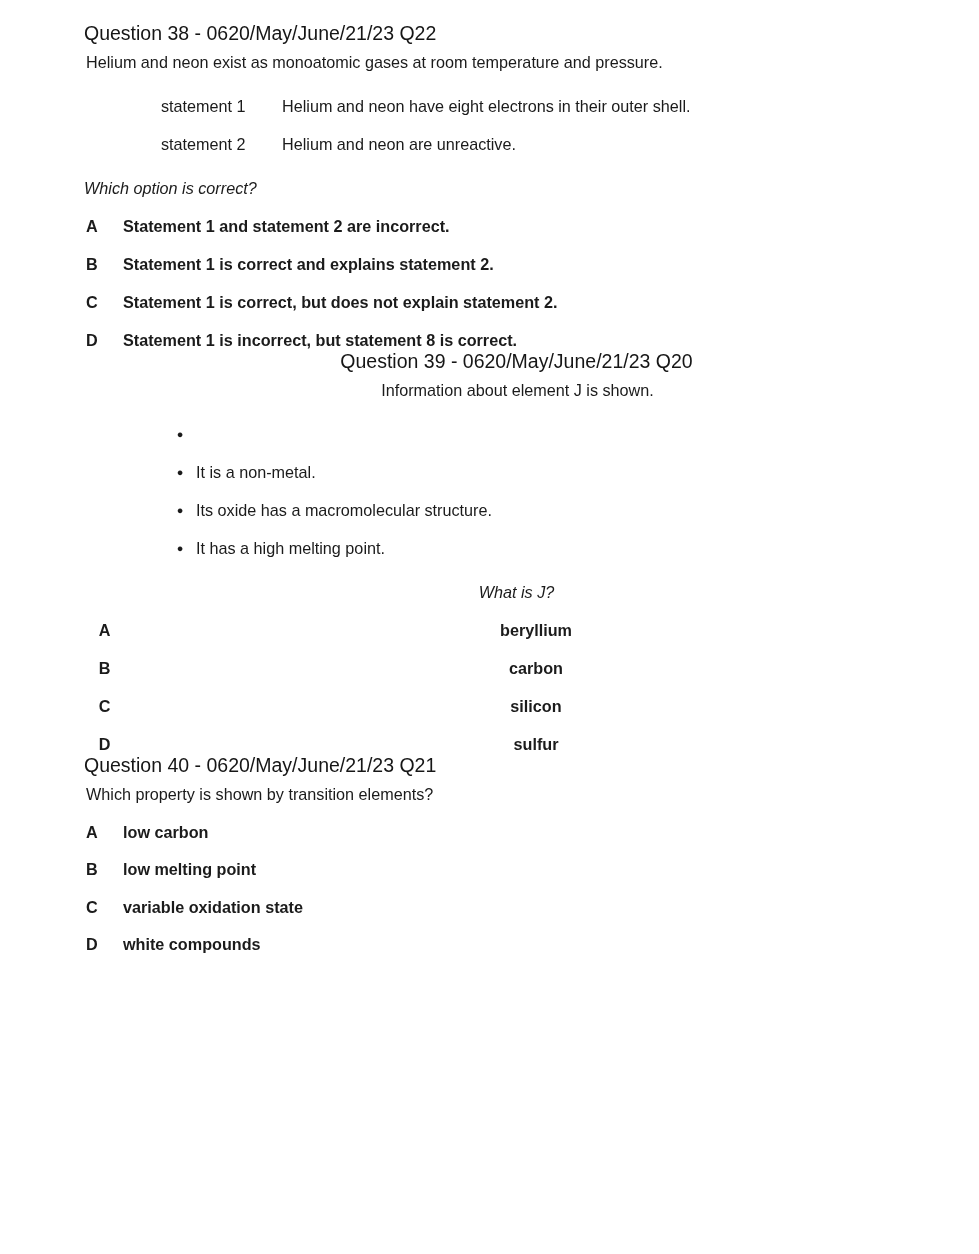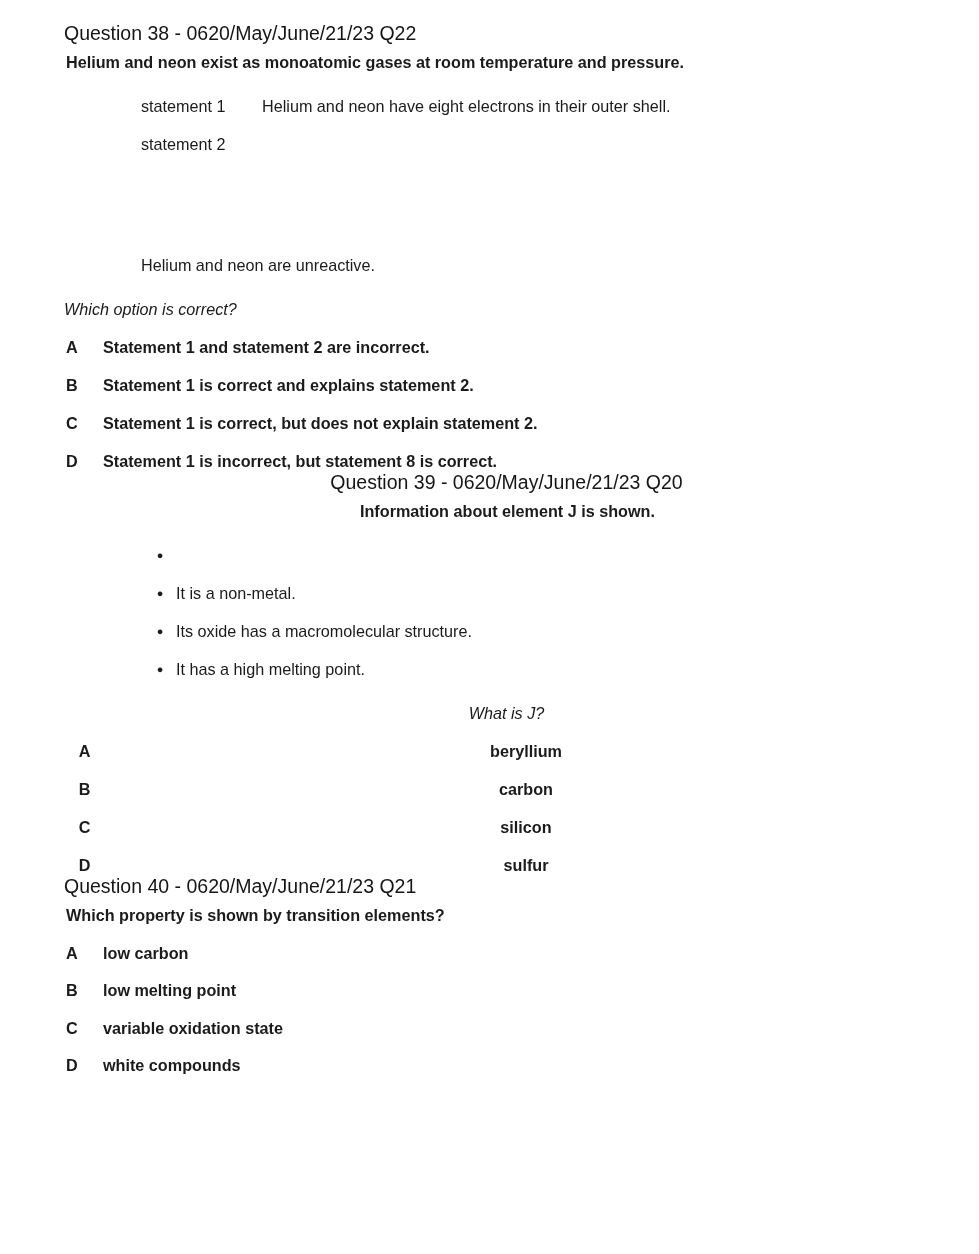--- a/index.html
+++ b/index.html
@@ -6,47 +6,45 @@
     margin: 0;
     padding: 0;
     background: #ffffff;
   }
   .page {
     position: relative;
     width: 979px;
     height: 1254px;
     box-sizing: border-box;
     background: #ffffff;
-    padding: 22px 30px 0 64px;
+    padding: 22px 30px 0 84px;
     overflow: hidden;
     font-family: "Liberation Sans", "DejaVu Sans", sans-serif;
     color: #1b1b1b;
     font-size: 16.2px;
     line-height: 19px;
   }
   .q-header {
     margin: 0;
     font-size: 19.5px;
     line-height: 23px;
     font-weight: 400;
     color: #161616;
   }
   .q-intro {
     margin: 8px 0 0 2px;
-    font-weight: bold;
   }
   .statements {
     margin: 25px 0 0 77px;
   }
   .statement-row {
     display: flex;
   }
   .statement-row + .statement-row {
     margin-top: 19px;
-    flex-direction: column;
   }
   .statement-label {
     flex: 0 0 121px;
   }
   .statement-text {
     flex: 1;
   }
   .bullets {
     margin: 25px 0 0 80px;
   }

